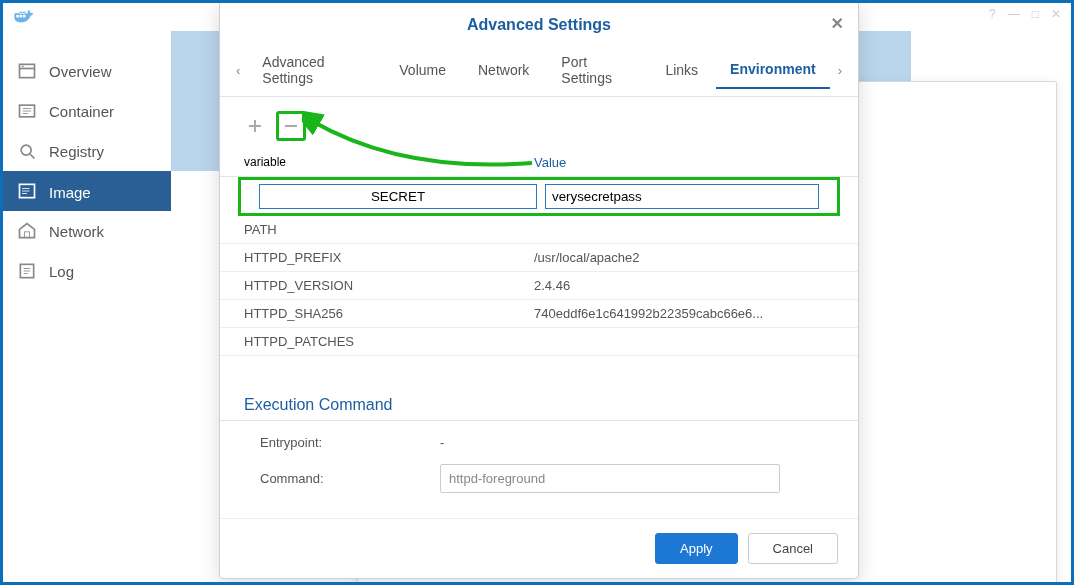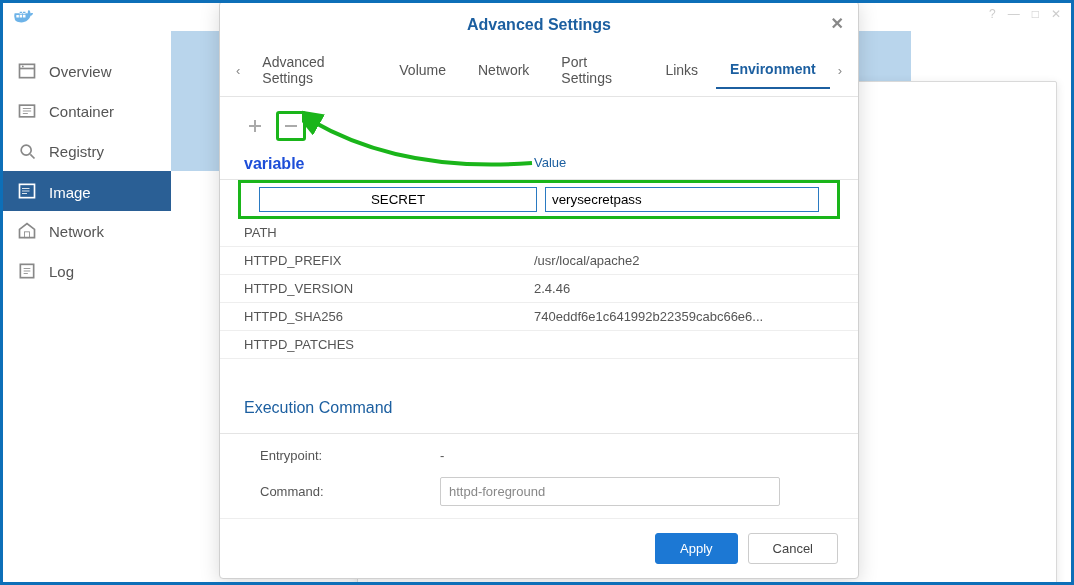--- a/index.html
+++ b/index.html
@@ -126,21 +126,21 @@
     .arrow-annotation {
       position: absolute;
       left: 82px; top: 6px;
       pointer-events: none;
     }
     .table-header {
       display: flex;
       padding: 6px 24px 6px;
       border-bottom: 1px solid #e4e4e4;
     }
-    .col-var { width: 290px; color: #1d4ed8; font-size:16px;font-weight:bold; }
+    .col-var { width: 290px; color: #000000; font-size:12px; }
     .col-val { flex:1; color: #1c5fa0; font-size:13px; }
     .table-row {
       display: flex;
       padding: 6px 24px;
       border-bottom: 1px solid #eee;
       font-size: 13px;
       color: #555;
     }
     .table-row.selected-row {
       padding: 4px 18px;
@@ -153,21 +153,21 @@
       padding: 4px 6px;
       background:#fff;
     }
     .table-row.selected-row { border-bottom: 3px solid #1ab51a;}
     .cell-var { width: 290px; overflow:hidden; text-overflow:ellipsis; }
     .cell-val { flex:1; overflow:hidden; text-overflow:ellipsis; white-space:nowrap;}
     .table-row.selected-row .cell-var { width: 278px; margin-right:8px;text-align:center;}
 
     .section-title {
       color: #1c5fa0; font-size: 16px;
-      padding: 16px 24px 16px;
+      padding: 16px 24px 6px;
       border-bottom: 1px solid #e4e4e4;
       margin-top: 24px;
     }
     .form-row { display:flex; align-items:center; padding: 14px 40px 0;}
     .form-label { width: 180px; color:#555; }
     .form-value { color:#555; }
     .form-input {
       border: 1px solid #ccc; padding: 6px 8px;
       width: 340px; color:#888; font-size:13px;
       border-radius:2px;

